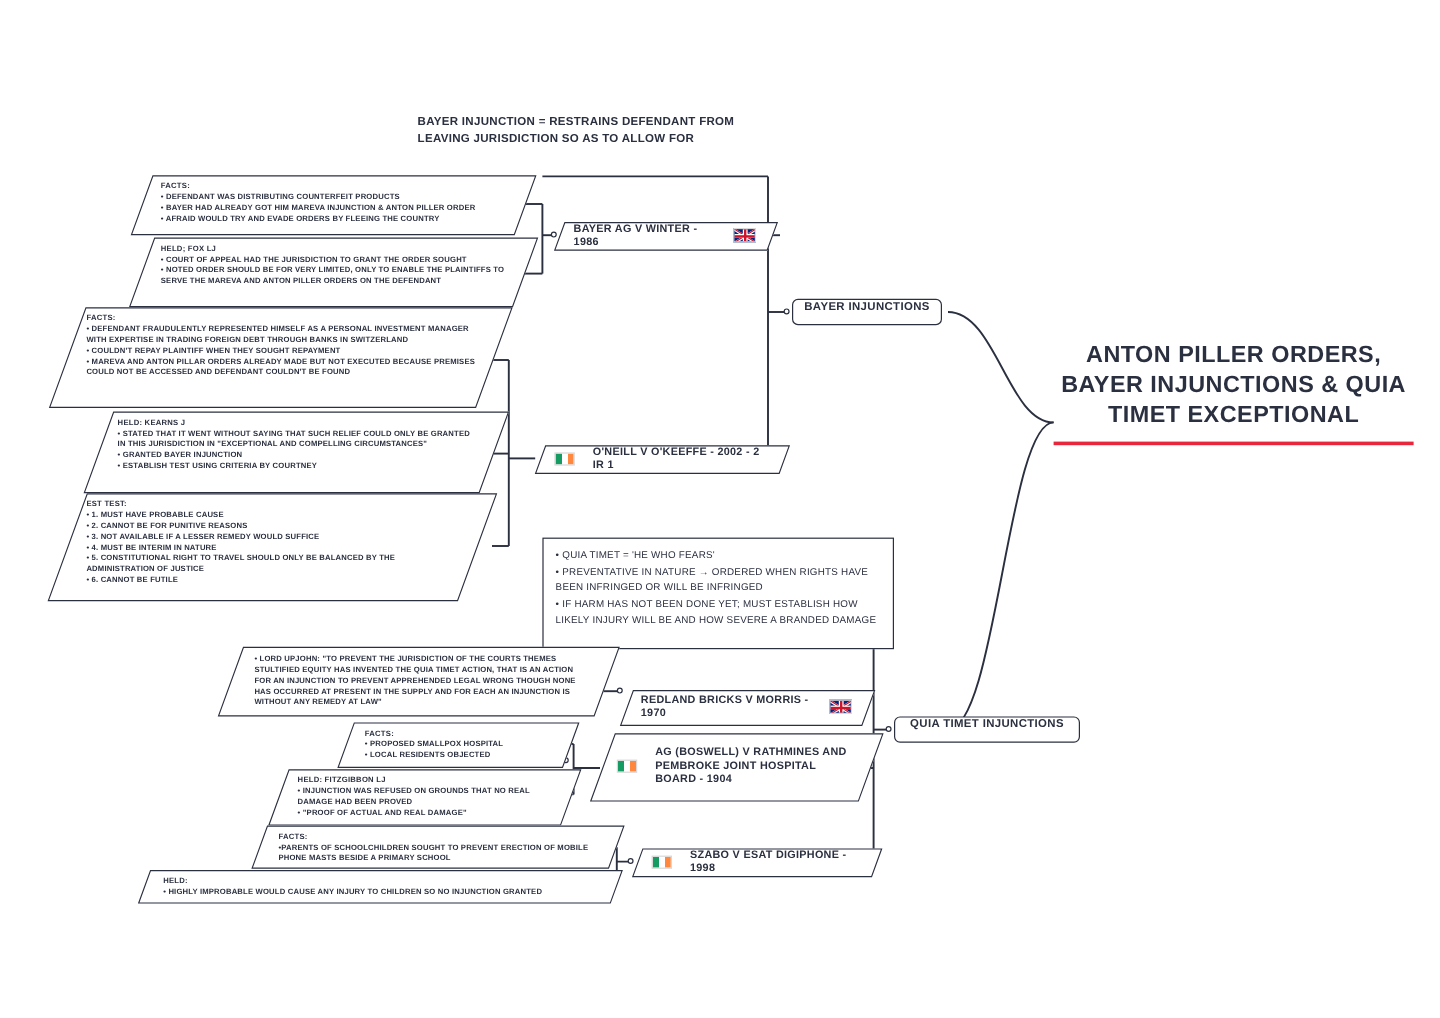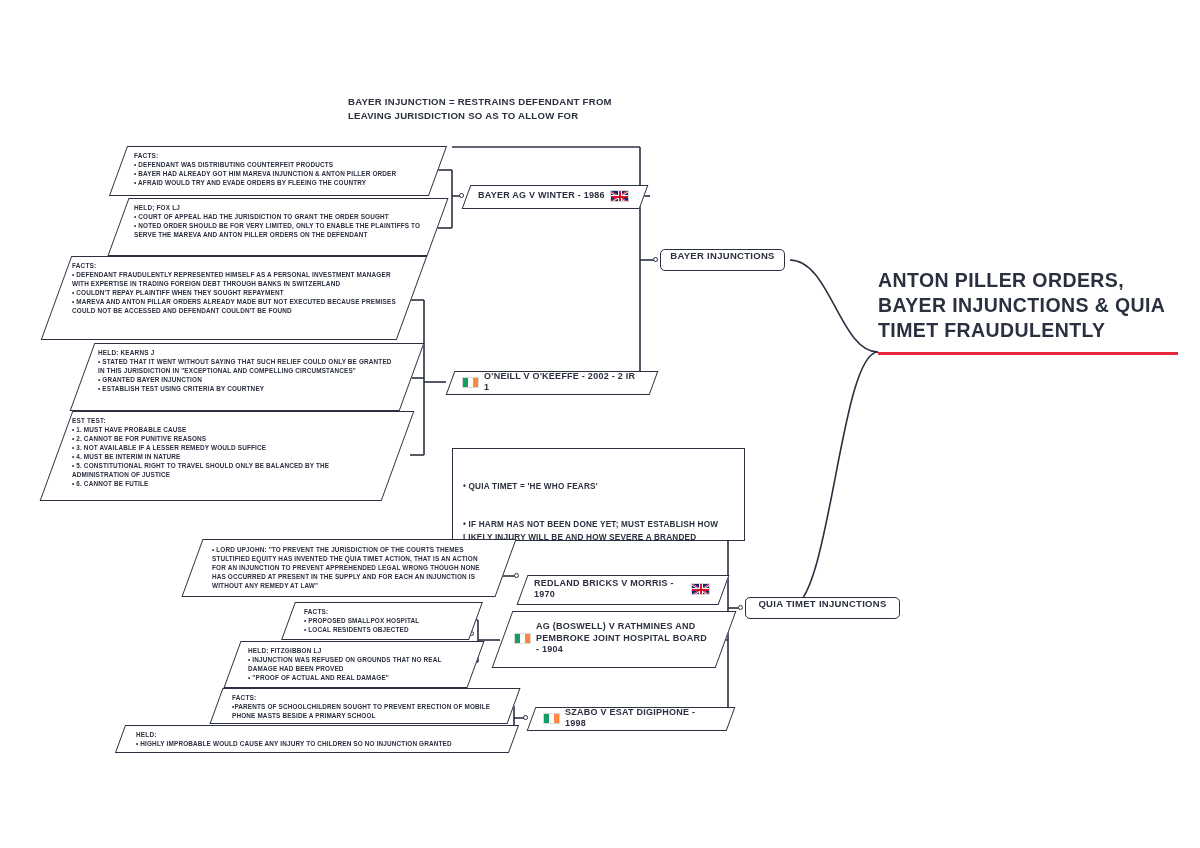--- a/index.html
+++ b/index.html
@@ -2,35 +2,35 @@
 <html><head>
 <meta charset="utf-8">
 <style>
   html,body{margin:0;padding:0;background:#ffffff;}
   body{width:1200px;height:848px;position:relative;overflow:hidden;
        font-family:"Liberation Sans",sans-serif;color:#2b3040;}
   #canvas{position:absolute;left:0;top:0;width:1200px;height:848px;}
   svg.wires{position:absolute;left:0;top:0;width:1200px;height:848px;pointer-events:none;}
 
   
-  .root{position:absolute;text-align:left;}
+  .root{position:absolute;text-align:center;margin-top:16px;}
   .root .rtxt{font-weight:bold;font-size:19.5px;line-height:25px;color:#2b3040;letter-spacing:.4px;}
   .root .rbar{margin-top:9px;height:3px;background:#e8263c;width:100%;}
 
   
   .branch{position:absolute;border:1.7px solid #2b3040;border-radius:5px;background:#fff;
           font-weight:bold;font-size:9.5px;letter-spacing:.3px;color:#2b3040;
           display:flex;align-items:flex-start;justify-content:center;padding:0 8px;box-sizing:border-box;}
 
   
   .case{position:absolute;box-sizing:border-box;}
   .case .skew{position:absolute;left:0;top:0;width:100%;height:100%;
               border:1.7px solid #2b3040;background:#fff;
               transform:skewX(-20deg);}
-  .case .inner{position:relative;display:flex;align-items:center;gap:5px;
+  .case .inner{position:relative;display:flex;align-items:center;gap:15px;
                height:100%;padding:0 12px;box-sizing:border-box;}
   .case .lbl{font-weight:bold;font-size:9px;line-height:11.5px;letter-spacing:.25px;color:#2b3040;}
 
   
   .flag{flex:none;display:inline-block;vertical-align:middle;}
   .flag.ie{width:17px;height:11px;background:
        linear-gradient(to right,#169b62 0 33.3%,#ffffff 33.3% 66.6%,#ff883e 66.6% 100%);
        border:.5px solid #d8d8d8;box-sizing:border-box;}
   .flag.uk{width:19px;height:12px;position:relative;background:#00247d;overflow:hidden;
        border:.5px solid #d8d8d8;box-sizing:border-box;}
@@ -48,21 +48,21 @@
   .leaf{position:absolute;box-sizing:border-box;}
   .leaf .skew{position:absolute;left:0;top:0;width:100%;height:100%;
               border:1.5px solid #2b3040;background:#fff;transform:skewX(-20deg);}
   .leaf .inner{position:relative;padding:5px 14px 5px 16px;box-sizing:border-box;}
   .leaf .hd{font-weight:bold;font-size:6.4px;line-height:9px;letter-spacing:.2px;color:#2b3040;}
   .leaf .li{font-weight:bold;font-size:6.4px;line-height:9px;letter-spacing:.15px;color:#2b3040;}
 
   
   .note{position:absolute;border:1.5px solid #2b3040;background:#fff;box-sizing:border-box;
         padding:7px 10px;}
-  .note .li{font-weight:bold;font-size:8.2px;line-height:13.5px;letter-spacing:.2px;color:#2b3040;margin-top:24px;}
+  .note .li{font-weight:normal;font-size:8.2px;line-height:13.5px;letter-spacing:.2px;color:#2b3040;}
 
   
   .heading{position:absolute;font-weight:bold;font-size:9.6px;line-height:13.5px;
            letter-spacing:.25px;color:#2b3040;}
 
   .dot{position:absolute;width:5px;height:5px;border:1.2px solid #2b3040;border-radius:50%;
        background:#fff;box-sizing:border-box;}
 </style>
 </head>
 <body>
@@ -110,21 +110,21 @@
       <path d="M 527 718 L 514 718"></path>
       <path d="M 514 706 L 514 736"></path>
       <path d="M 514 706 L 500 706"></path>
       <path d="M 514 736 L 500 736"></path>
     </g>
   </svg>
 
   <div class="root" style="left:878px;top:268px;width:300px;">
     <div class="rtxt">ANTON PILLER ORDERS,</div>
     <div class="rtxt">BAYER INJUNCTIONS &amp; QUIA</div>
-    <div class="rtxt">TIMET FRAUDULENTLY</div>
+    <div class="rtxt">TIMET EXCEPTIONAL</div>
     <div class="rbar"></div>
   </div>
 
   <div class="heading" style="left:348px;top:95px;width:312px;">
     <div>BAYER INJUNCTION = RESTRAINS DEFENDANT FROM</div>
     <div>LEAVING JURISDICTION SO AS TO ALLOW FOR</div>
   </div>
 
   <div class="branch" style="left:660px;top:249px;width:125px;height:22px;">
     <span>BAYER INJUNCTIONS</span>
@@ -245,20 +245,21 @@
       <div class="li">• 2. CANNOT BE FOR PUNITIVE REASONS</div>
       <div class="li">• 3. NOT AVAILABLE IF A LESSER REMEDY WOULD SUFFICE</div>
       <div class="li">• 4. MUST BE INTERIM IN NATURE</div>
       <div class="li">• 5. CONSTITUTIONAL RIGHT TO TRAVEL SHOULD ONLY BE BALANCED BY THE ADMINISTRATION OF JUSTICE</div>
       <div class="li">• 6. CANNOT BE FUTILE</div>
     </div>
   </div>
 
   <div class="note" style="left:452px;top:448px;width:293px;height:93px;">
     <div class="li">• QUIA TIMET = 'HE WHO FEARS'</div>
+    <div class="li">• PREVENTATIVE IN NATURE  → ORDERED WHEN RIGHTS HAVE BEEN INFRINGED OR WILL BE INFRINGED</div>
     <div class="li">• IF HARM HAS NOT BEEN DONE YET; MUST ESTABLISH HOW LIKELY INJURY WILL BE AND HOW SEVERE A BRANDED DAMAGE</div>
   </div>
 
   <div class="leaf" style="left:192px;top:539px;width:312px;height:56px;">
     <div class="skew"></div>
     <div class="inner" style="padding:6px 16px 6px 20px;">
       <div class="li">• LORD UPJOHN: "TO PREVENT THE JURISDICTION OF THE COURTS THEMES STULTIFIED EQUITY HAS INVENTED THE QUIA TIMET ACTION, THAT IS AN ACTION FOR AN INJUNCTION TO PREVENT APPREHENDED LEGAL WRONG THOUGH NONE HAS OCCURRED AT PRESENT IN THE SUPPLY AND FOR EACH AN INJUNCTION IS WITHOUT ANY REMEDY AT LAW"</div>
     </div>
   </div>
 

